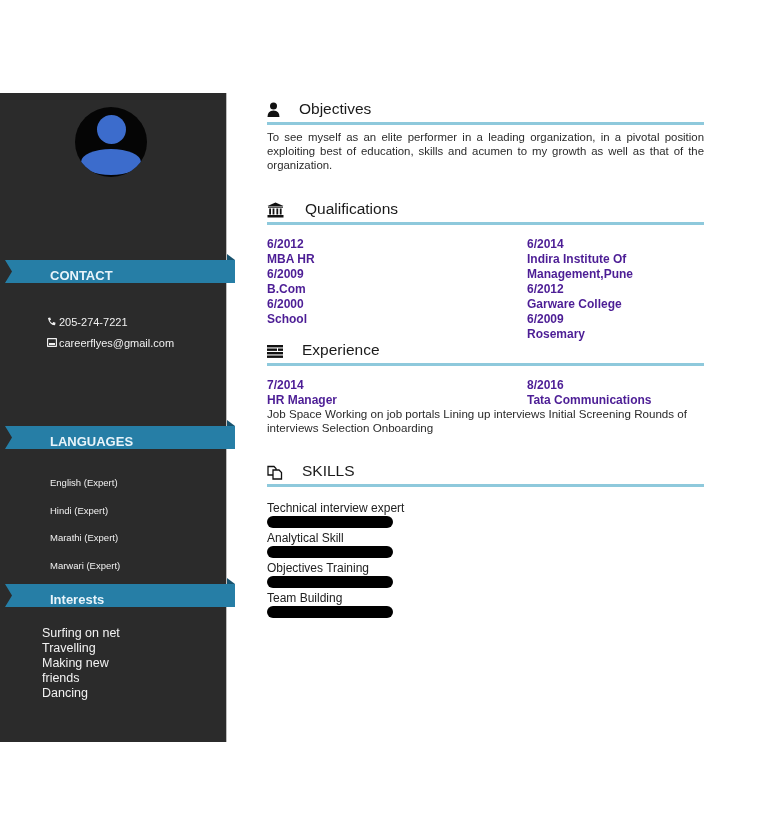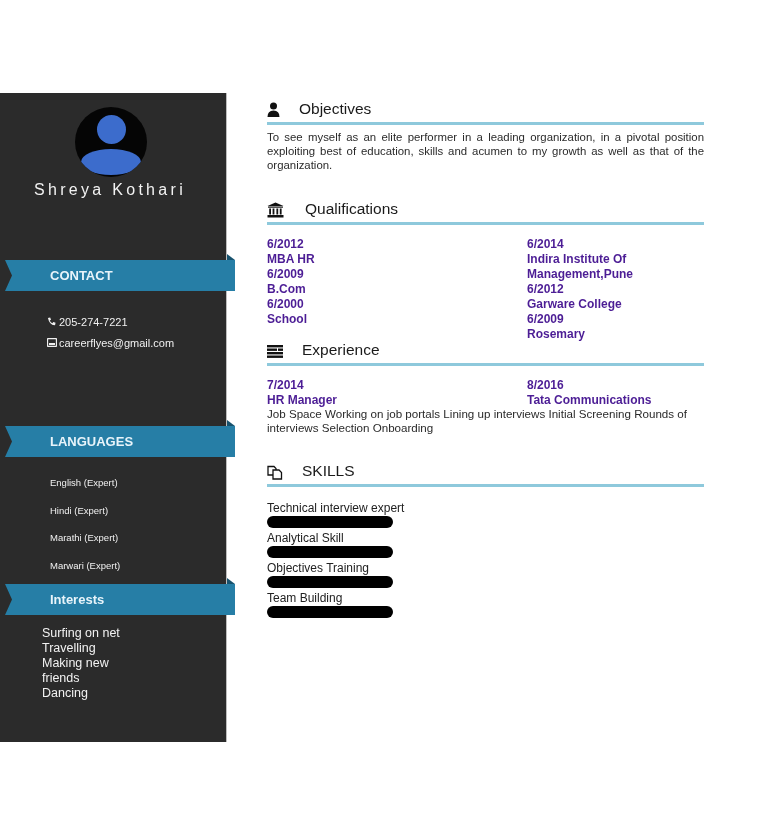--- a/index.html
+++ b/index.html
@@ -21,21 +21,21 @@
   }
   .avatar .body {
     position: absolute; left: 6px; top: 42px; width: 60px; height: 26px; border-radius: 50%;
     background: #3c6ccc;
   }
   .name {
     position: absolute; left: 0; top: 88px; width: 220px; text-align: center;
     color: #f2f2f2; font-size: 16px; letter-spacing: 3.3px;
   }
   .ribbon {
-    position: absolute; left: 5px; width: 230px; height: 31px;
+    position: absolute; left: 5px; width: 230px; height: 23px;
     background: #267ea6; color: #e8f4fa; font-weight: bold; font-size: 13px;
     line-height: 31px; box-sizing: border-box; padding-left: 45px;
     clip-path: polygon(0 0, 100% 0, 100% 100%, 0 100%, 7px 50%);
   }
   .ribbon-fold {
     position: absolute; left: 227px; width: 8px; height: 6px; background: #17526e;
     clip-path: polygon(0 0, 100% 100%, 0 100%);
   }
   .contact-list { position: absolute; left: 46px; top: 218px; color: #f0f0f0; font-size: 11px; }
   .contact-item { height: 21px; display: flex; align-items: center; }
@@ -54,21 +54,20 @@
   .skill-bar { width: 126px; height: 12px; background: #000; border-radius: 6px; margin-bottom: 3px; }
 </style>
 </head>
 <body>
 
 <div class="sidebar">
   <div class="avatar">
     <div class="head"></div>
     <div class="body"></div>
   </div>
-  <div class="name">Shreya Kothari</div>
 
   <div class="contact-list">
     <div class="contact-item">
       <span class="ci-icon">
         <svg width="9" height="9" viewBox="0 0 10 10">
             <path d="M1 1 L3.5 0.5 L4.5 3 L3 4 Q4 6.5 6 7 L7 5.5 L9.5 6.5 L9 9 Q3 9.5 1 1 Z" fill="#f0f0f0"></path>
           </svg>
       </span>
       <span>205-274-7221</span>
     </div>

